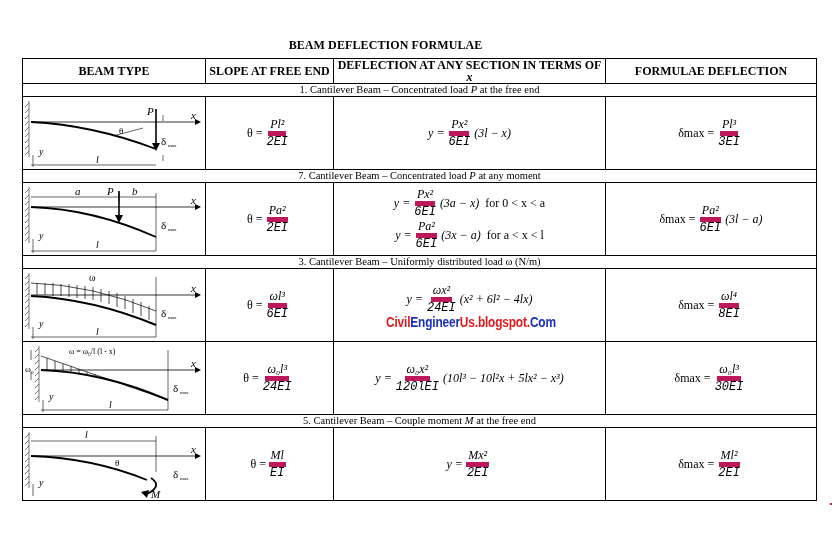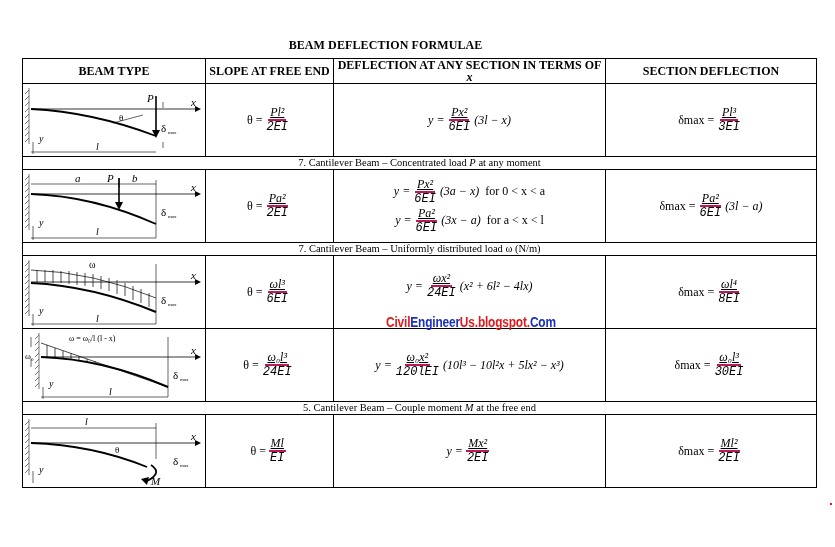--- a/index.html
+++ b/index.html
@@ -8,21 +8,21 @@
   .title { position:absolute; left:0; width:771px; top:38px; text-align:center;
            font-size:12px; font-weight:bold; letter-spacing:0.1px; }
   table.grid { position:absolute; left:22px; top:58px; width:794px; border-collapse:collapse; table-layout:fixed; }
   table.grid td, table.grid th { border:1.3px solid #000; padding:0; }
   th { font-size:12px; font-weight:bold; height:12px; line-height:12px; }
   td.section { font-size:10.5px; text-align:center; height:12px; line-height:12px; }
   td.diag { height:72px; position:relative; }
   td.f { text-align:center; vertical-align:middle; font-size:12px; }
   .math { font-family:"Liberation Serif","DejaVu Serif",serif; display:inline-flex; align-items:center; white-space:nowrap; }
   .frac { display:inline-flex; flex-direction:column; align-items:center; vertical-align:middle; margin:0 2px; }
-  .frac .num { border-bottom:2px solid #be185d; padding:0 2px; line-height:13px; font-style:italic;text-decoration:underline; }
+  .frac .num { border-bottom:5px solid #be185d; padding:0 2px; line-height:13px; font-style:italic; }
   .frac .den { padding:0 2px; line-height:13px; font-style:italic;font-family:Liberation Mono, monospace; }
   .it { font-style:italic; }
   .line2 { display:block; margin:1px 0; }
   .watermark { position:absolute; left:386px; top:314px; font-family:"Liberation Sans Narrow","Liberation Sans",sans-serif;
                font-size:14.5px; font-weight:bold; transform:scaleX(0.82); transform-origin:left top; letter-spacing:-0.2px; }
   .wm-red { color:#e0191c; } .wm-blue { color:#1a2fbf; }
   svg { display:block; }
   .dot { position:absolute; left:830px; top:503px; width:2px; height:2px; background:#e0191c; }
 </style>
 </head>
@@ -35,25 +35,30 @@
     <col style="width:183px">
       <col style="width:128px">
       <col style="width:272px">
       <col style="width:211px">
   </colgroup>
   <thead>
     <tr>
       <th>BEAM TYPE</th>
       <th>SLOPE AT FREE END</th>
       <th><span>DEFLECTION AT ANY SECTION IN TERMS OF </span><i>x</i></th>
-      <th>SECTION DEFLECTION</th>
+      <th>FORMULAE DEFLECTION</th>
     </tr>
   </thead>
   <tbody>
 
+    <tr>
+        <td colspan="4" class="section">
+      <span>1. Cantilever Beam – Concentrated load </span><i>P</i><span> at the free end</span>
+    </td>
+      </tr>
     <tr>
       <td class="diag">
         <svg width="183" height="72" viewBox="0 0 183 72">
           <g stroke="#555" stroke-width="0.8">
               <line x1="6" y1="4" x2="6" y2="60"></line>
           <path d="M6 6 l-4 4 M6 12 l-4 4 M6 18 l-4 4 M6 24 l-4 4 M6 30 l-4 4 M6 36 l-4 4 M6 42 l-4 4 M6 48 l-4 4 M6 54 l-4 4"></path>
             </g>
           <line x1="8" y1="25" x2="172" y2="25" stroke="#000" stroke-width="0.8"></line>
           <polygon points="172,22 178,25 172,28" fill="#000"></polygon>
           <path d="M8 25 Q70 28 133 52" stroke="#000" stroke-width="1.8" fill="none"></path>
@@ -164,21 +169,21 @@
           <span class="frac">
               <span class="num">Pa²</span>
               <span class="den">6EI</span>
             </span>
           <span class="it">(3l − a)</span>
           </span>
       </td>
     </tr>
 
     <tr>
-        <td colspan="4" class="section">7. Cantilever Beam – Uniformly distributed load ω (N/m)</td>
+        <td colspan="4" class="section">3. Cantilever Beam – Uniformly distributed load ω (N/m)</td>
       </tr>
     <tr>
       <td class="diag">
         <svg width="183" height="72" viewBox="0 0 183 72">
           <g stroke="#555" stroke-width="0.8">
               <line x1="6" y1="4" x2="6" y2="60"></line>
           <path d="M6 6 l-4 4 M6 12 l-4 4 M6 18 l-4 4 M6 24 l-4 4 M6 30 l-4 4 M6 36 l-4 4 M6 42 l-4 4 M6 48 l-4 4 M6 54 l-4 4"></path>
             </g>
           <path d="M8 14 Q70 16 133 42" stroke="#000" stroke-width="0.7" fill="none"></path>
           <g stroke="#000" stroke-width="0.7">

